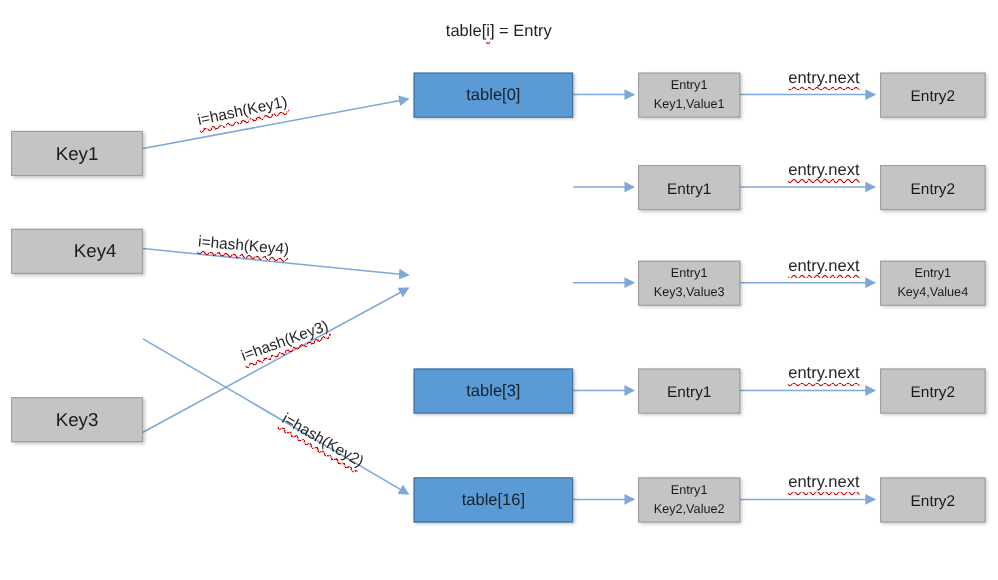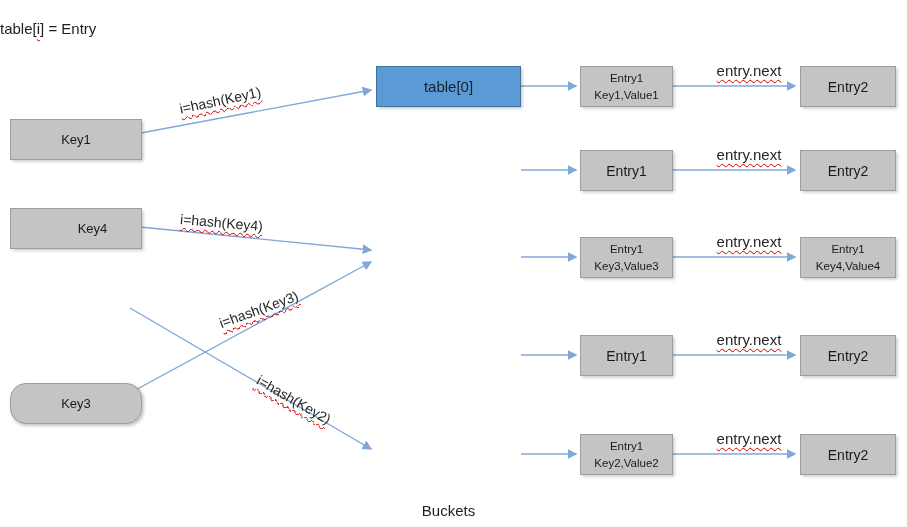--- a/index.html
+++ b/index.html
@@ -9,21 +9,21 @@
     width: 907px;
     height: 527px;
     background: #ffffff;
     overflow: hidden;
     color: #1a1a1a;
   }
   .title {
     position: absolute;
     left: 0; right: 0;
     top: 20px;
-    text-align: left;
+    text-align: center;
     font-size: 15px;
     color: #1f1f1f;
   }
   .wavy {
     text-decoration-line: underline;
     text-decoration-style: wavy;
     text-decoration-color: var(--underline, #cc0000);
     text-decoration-thickness: 1px;
     text-underline-offset: 3px;
   }
@@ -40,25 +40,25 @@
     position: absolute;
     display: flex;
     flex-direction: column;
     align-items: center;
     justify-content: center;
     text-align: center;
     box-shadow: 1.5px 1.5px 3px rgba(0,0,0,0.22);
   }
   .key-box {
     left: 10px;
-    width: 132px;
+    width: 120px;
     height: 41px;
     background: var(--box-fill, #c4c4c4);
     border: 1px solid var(--box-border, #9e9e9e);
-    font-size: 13px;
+    font-size: 17px;
   }
   .table-box {
     left: 376px;
     width: 145px;
     height: 41px;
     background: var(--bucket-fill, #5b9bd5);
     border: 1px solid var(--bucket-border, #41719c);
     font-size: 15px;
     color: #16222c;
   }
@@ -121,21 +121,21 @@
     <line class="arrow" x1="521" y1="454" x2="576" y2="454" marker-end="url(#arrowhead)"></line>
     <line class="arrow" x1="672" y1="454" x2="795" y2="454" marker-end="url(#arrowhead)"></line>
   </svg>
 
   <div class="box key-box" style="top:119px;">
     <span>Key1</span>
   </div>
   <div class="box key-box" style="top:208px;padding-left:33px;">
     <span>Key4</span>
   </div>
-  <div class="box key-box" style="top:383px;border-radius:16px;">
+  <div class="box key-box" style="top:361px;">
     <span>Key3</span>
   </div>
 
   <div class="hash-label wavy" style="left:178px; top:101px; transform:rotate(-12deg);">i=hash(Key1)</div>
   <div class="hash-label wavy" style="left:181px; top:211px; transform:rotate(5deg);">i=hash(Key4)</div>
   <div class="hash-label wavy" style="left:217px; top:316px; transform:rotate(-20deg);">i=hash(Key3)</div>
   <div class="hash-label wavy" style="left:262px; top:372px; transform:rotate(30deg);">i=hash(Key2)</div>
 
   <div class="box table-box" style="top:66px;">
     <span>table[0]</span>
@@ -163,35 +163,40 @@
   <div class="box entry-box entry1 two-line" style="top:237px;">
     <span>Entry1</span>
     <span>Key3,Value3</span>
   </div>
   <div class="next-label wavy" style="top:233px;">entry.next</div>
   <div class="box entry-box entry2 two-line" style="top:237px;">
     <span>Entry1</span>
     <span>Key4,Value4</span>
   </div>
 
+  <div class="box table-box" style="top:335px;">
+    <span>table[3]</span>
+  </div>
   <div class="box entry-box entry1 one-line" style="top:335px;">
     <span>Entry1</span>
     <span></span>
   </div>
   <div class="next-label wavy" style="top:331px;">entry.next</div>
   <div class="box entry-box entry2 one-line" style="top:335px;">
     <span>Entry2</span>
     <span></span>
   </div>
 
+  <div class="box table-box" style="top:434px;">
+    <span>table[16]</span>
+  </div>
   <div class="box entry-box entry1 two-line" style="top:434px;">
     <span>Entry1</span>
     <span>Key2,Value2</span>
   </div>
   <div class="next-label wavy" style="top:430px;">entry.next</div>
   <div class="box entry-box entry2 one-line" style="top:434px;">
     <span>Entry2</span>
     <span></span>
   </div>
 
-  <div class="footer-label">Buckets</div>
 
 </div>
 
 </body></html>

